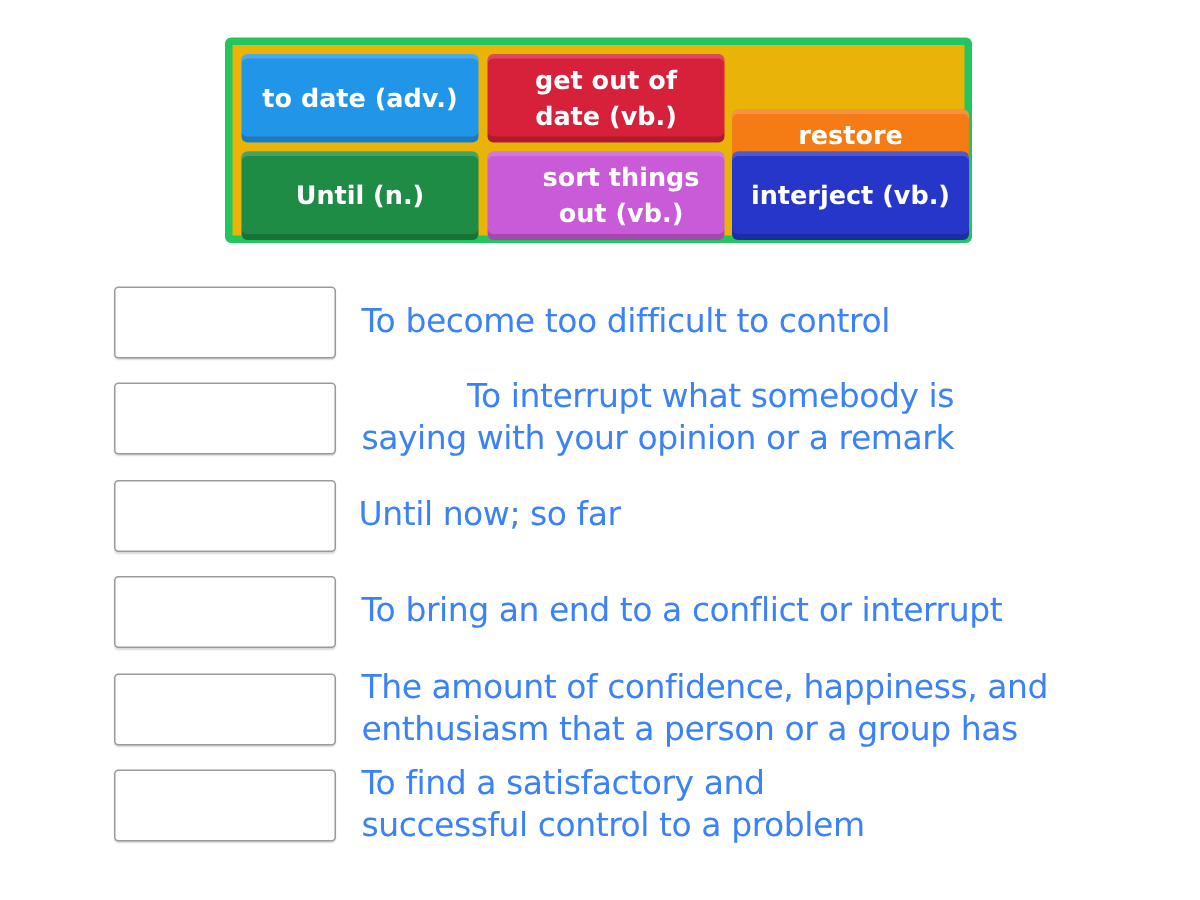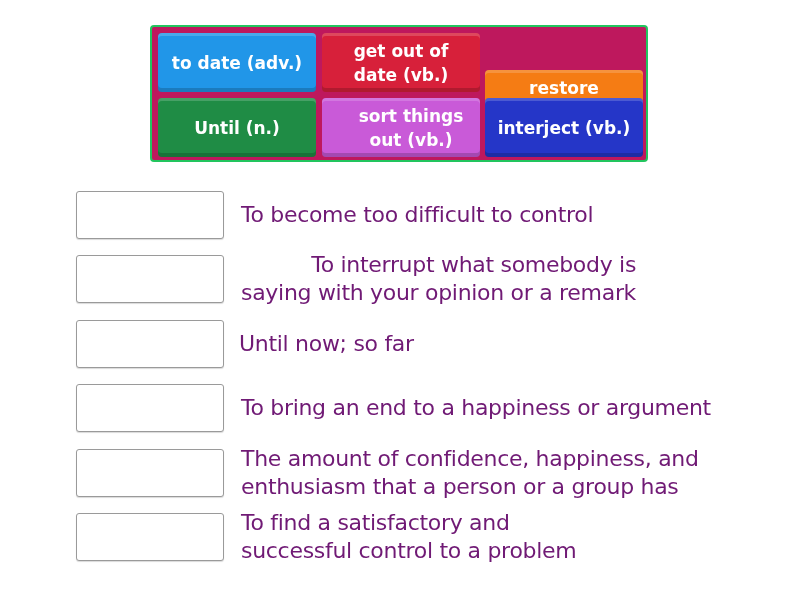--- a/index.html
+++ b/index.html
@@ -8,23 +8,23 @@
     background: #ffffff;
     font-family: "DejaVu Sans", "Liberation Sans", sans-serif;
     overflow: hidden;
   }
   .stage { position: relative; width: 800px; height: 600px; }
 
   .tile-tray {
     position: absolute;
     left: 150px; top: 25px;
     width: 498px; height: 137px;
-    border: 2px solid #22c55e;
+    border: 5px solid #22c55e;
     border-radius: 4px;
-    background: #be185d;
+    background: #eab308;
     box-sizing: border-box;
   }
   .tile {
     position: absolute;
     width: 158px; height: 59px;
     border-radius: 4px;
     color: #ffffff;
     font-weight: bold;
     font-size: 17px;
     line-height: 24px;
@@ -53,21 +53,21 @@
     background: #ffffff;
     box-shadow: 0 1px 1px rgba(0,0,0,0.15);
   }
   .definition {
     position: absolute;
     left: 165px;
     top: 0; height: 48px;
     display: flex; align-items: center;
     font-size: 22px;
     line-height: 28px;
-    color: #701a75;
+    color: #3b82f6;
     white-space: pre-line;
     font-family: "DejaVu Sans", sans-serif;
     letter-spacing: -0.3px;
   }
 </style>
 </head>
 <body>
 
 <div class="stage">
 
@@ -106,21 +106,21 @@
 saying with your opinion or a remark</div>
   </div>
 
   <div class="row" style="top:320px;">
     <div class="drop-box"></div>
     <div class="definition" style="left:163px;">Until now; so far</div>
   </div>
 
   <div class="row" style="top:384px;">
     <div class="drop-box"></div>
-    <div class="definition">To bring an end to a happiness or argument</div>
+    <div class="definition">To bring an end to a conflict or interrupt</div>
   </div>
 
   <div class="row" style="top:449px;">
     <div class="drop-box"></div>
     <div class="definition">The amount of confidence, happiness, and
 enthusiasm that a person or a group has</div>
   </div>
 
   <div class="row" style="top:513px;">
     <div class="drop-box"></div>

